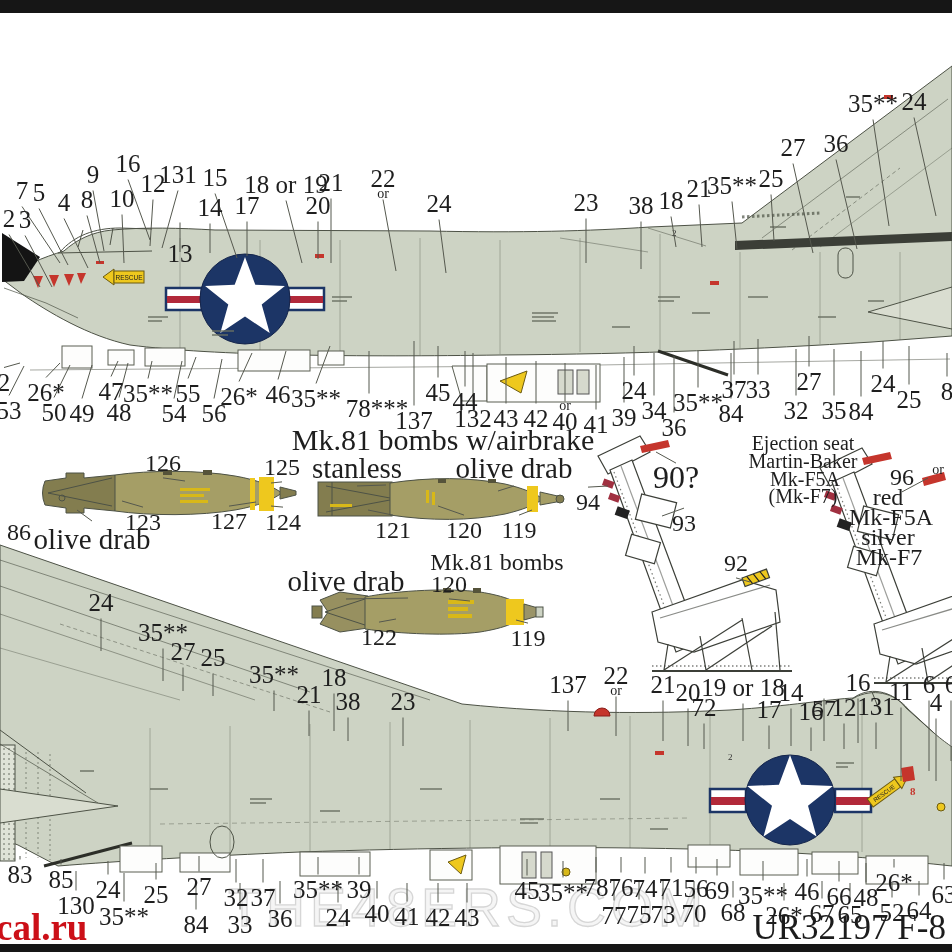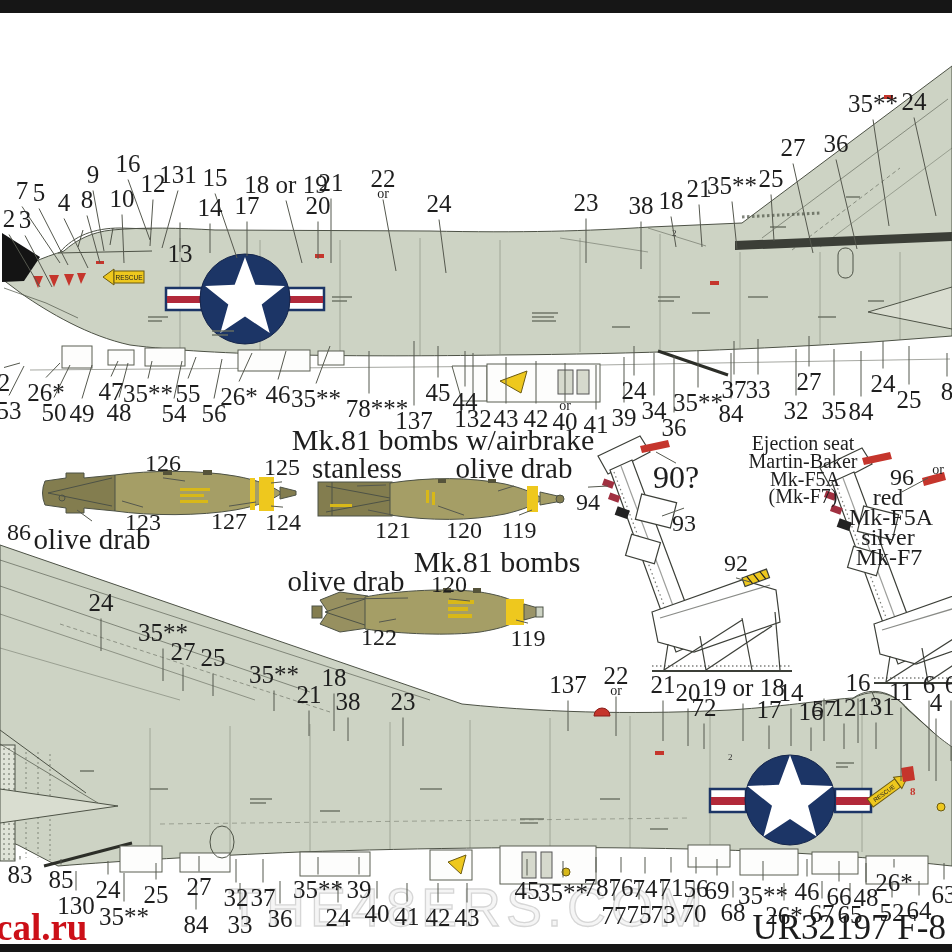--- a/index.html
+++ b/index.html
@@ -693,21 +693,21 @@
       </div>
       <div class="co" style="left: 393px; top: 530px; font-size: 24px;">
         <span>121</span>
       </div>
       <div class="co" style="left: 464px; top: 530px; font-size: 24px;">
         <span>120</span>
       </div>
       <div class="co" style="left: 519px; top: 530px; font-size: 24px;">
         <span>119</span>
       </div>
-      <div class="co sect" style="left: 497px; top: 562px; font-size: 30px;">
+      <div class="co sect" style="left: 497px; top: 562px; font-size: 24px;">
         <span>Mk.81 bombs</span>
       </div>
       <div class="co" style="left: 346px; top: 581px; font-size: 29px;">
         <span>olive drab</span>
       </div>
       <div class="co" style="left: 449px; top: 584px; font-size: 24px;">
         <span>120</span>
       </div>
       <div class="co" style="left: 379px; top: 637px; font-size: 24px;">
         <span>122</span>

